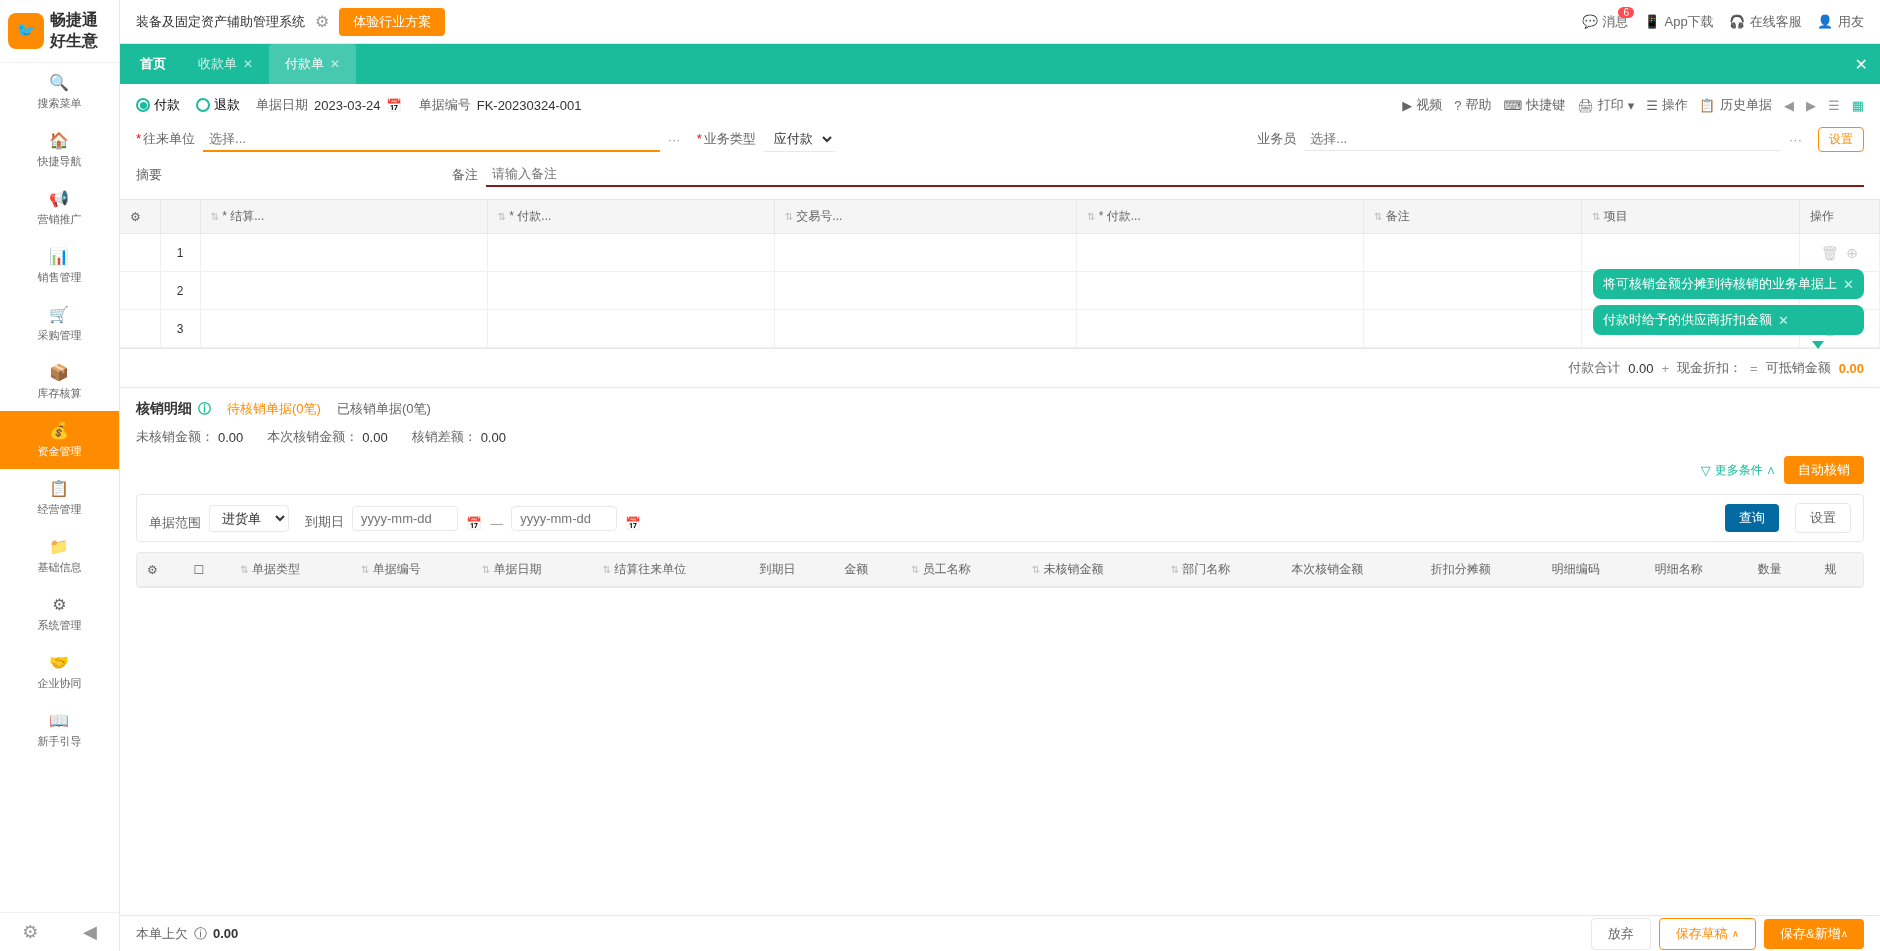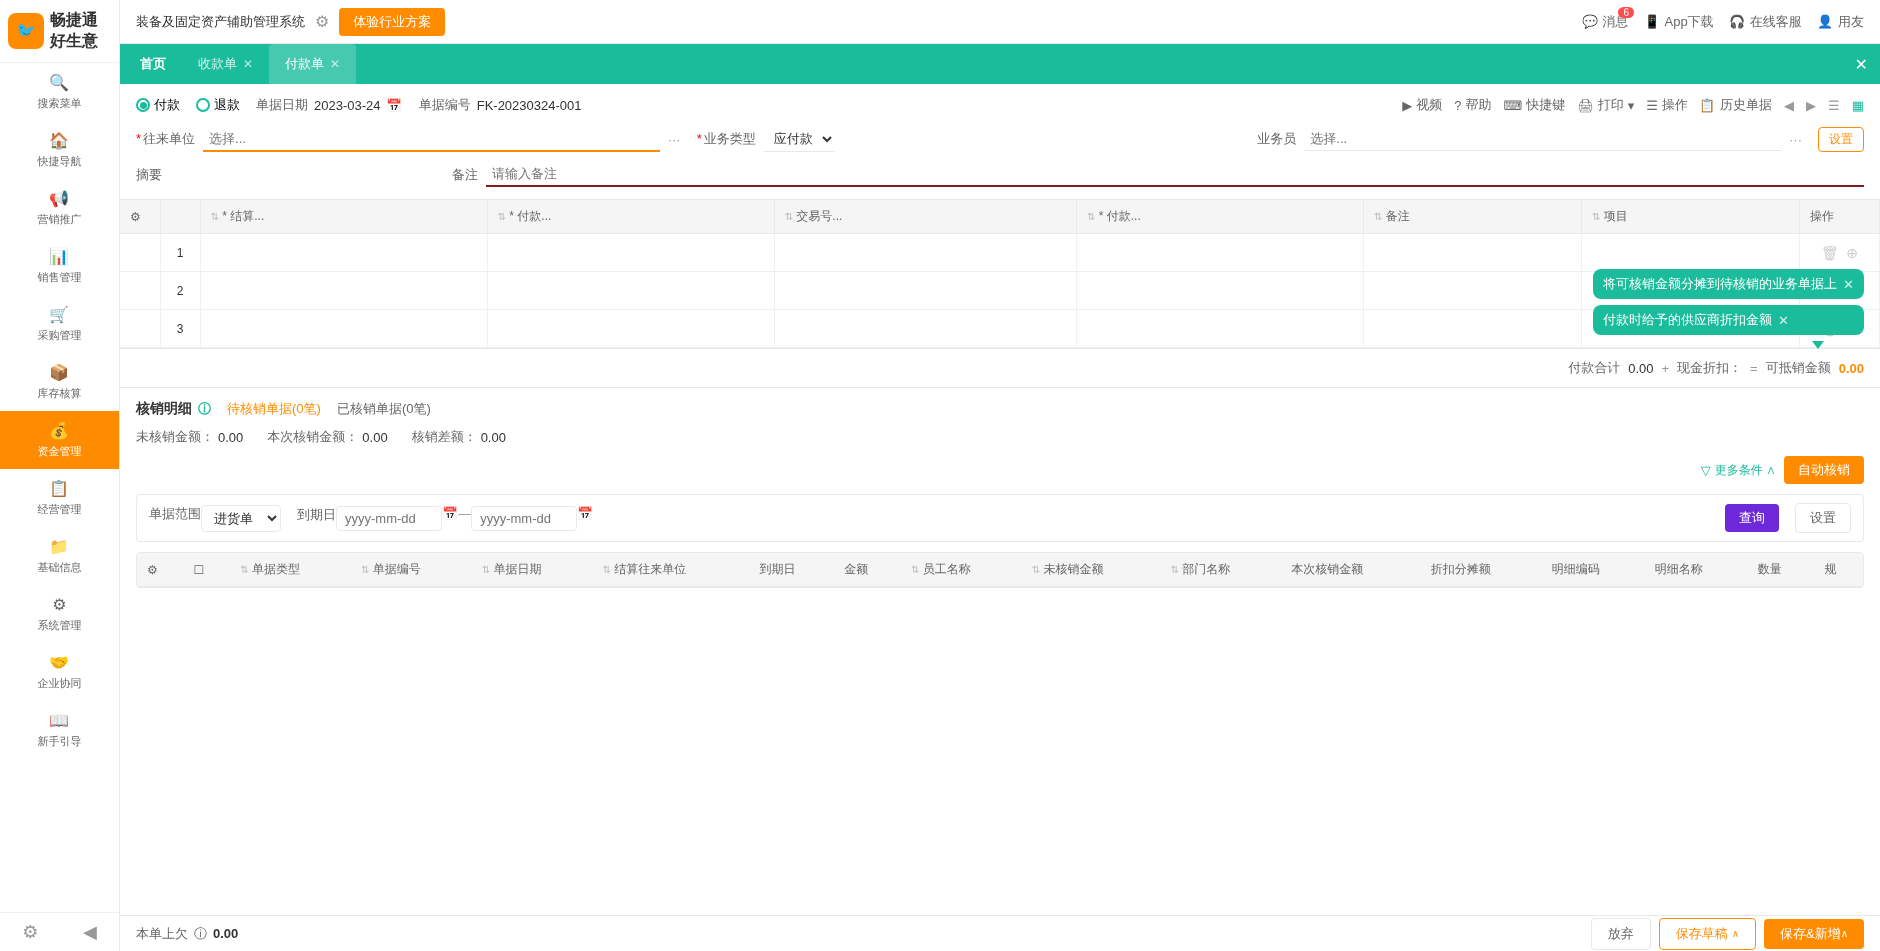--- a/index.html
+++ b/index.html
@@ -98,26 +98,26 @@
     .reconcile-tabs { display: flex; gap: 16px; }
     .reconcile-tab { color: #ff8c00; cursor: pointer; font-size: 13px; display: flex; align-items: center; gap: 4px; }
     .reconcile-tab.inactive { color: #666; }
     .reconcile-stats { display: flex; gap: 24px; color: #666; font-size: 13px; margin-bottom: 10px; }
     .stat-item { display: flex; align-items: center; gap: 4px; }
     .stat-value { color: #333; }
     .reconcile-actions { display: flex; align-items: center; justify-content: flex-end; gap: 8px; margin-bottom: 10px; }
     .more-conditions { color: #1abc9c; cursor: pointer; font-size: 12px; display: flex; align-items: center; gap: 4px; }
     .auto-reconcile-btn { background: #ff8c00; color: white; border: none; padding: 5px 14px; border-radius: 4px; cursor: pointer; font-size: 13px; }
     .filter-row { display: flex; align-items: center; gap: 16px; margin-bottom: 10px; padding: 8px 12px; background: white; border: 1px solid #e8e8e8; border-radius: 4px; }
-    .filter-field { display: flex; align-items: flex-start; }
+    .filter-field { display: flex; align-items: flex-end; gap: 8px; }
     .filter-label { color: #666; font-size: 13px; white-space: nowrap; }
     .filter-select { border: 1px solid #e8e8e8; padding: 4px 8px; border-radius: 4px; font-size: 13px; color: #333; background: white; cursor: pointer; min-width: 80px; }
     .date-input { border: 1px solid #e8e8e8; padding: 4px 8px; border-radius: 4px; font-size: 13px; color: #999; background: white; width: 106px; }
     .date-sep { color: #999; }
-    .query-btn { background: #6d28d9; color: white; border: none; padding: 5px 14px; border-radius: 4px; cursor: pointer; font-size: 13px; margin-left: auto; }
+    .query-btn { background: #0369a1; color: white; border: none; padding: 5px 14px; border-radius: 4px; cursor: pointer; font-size: 13px; margin-left: auto; }
     .settings-btn { border: 1px solid #e8e8e8; background: white; padding: 5px 14px; border-radius: 4px; cursor: pointer; font-size: 13px; color: #666; }
     .reconcile-table-wrap { border: 1px solid #e8e8e8; border-radius: 4px; overflow: hidden; }
     .reconcile-table { width: 100%; border-collapse: collapse; }
     .reconcile-table th { background: #f5f5f5; padding: 8px 10px; text-align: left; color: #666; font-weight: normal; font-size: 12px; border-bottom: 1px solid #e8e8e8; white-space: nowrap; }
 
     
     .bottom-bar { background: white; border-top: 1px solid #e8e8e8; padding: 8px 16px; display: flex; align-items: center; justify-content: space-between; flex-shrink: 0; height: 36px; }
     .bottom-info { display: flex; align-items: center; gap: 6px; font-size: 13px; color: #666; }
     .bottom-value { color: #333; font-weight: bold; }
     .bottom-actions { display: flex; align-items: center; gap: 8px; }

